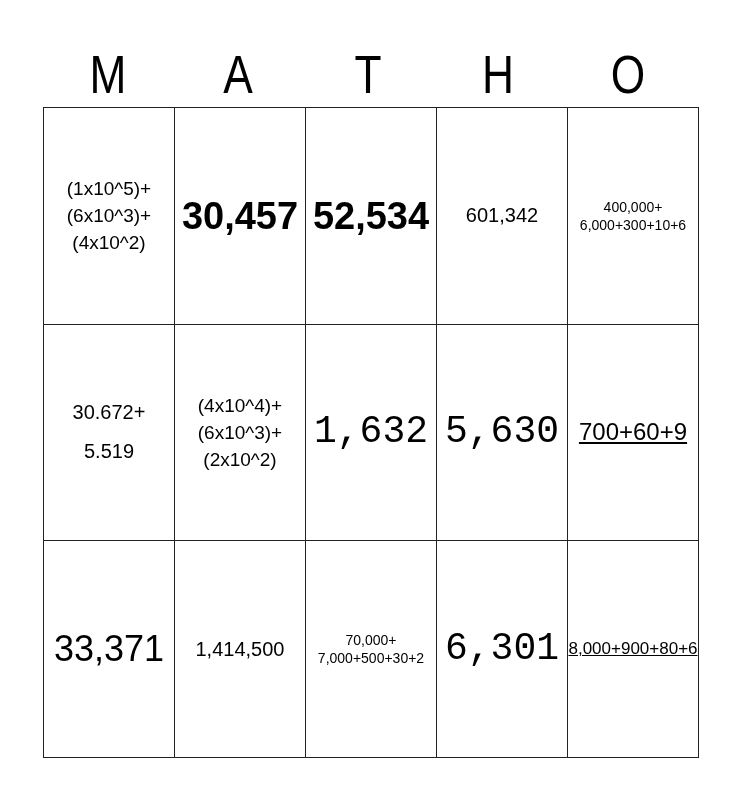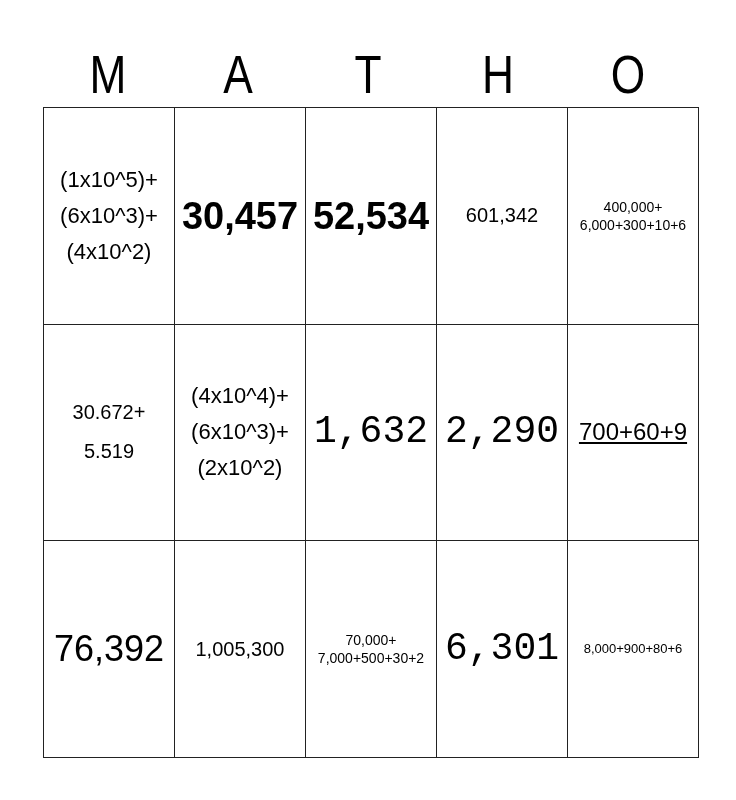--- a/index.html
+++ b/index.html
@@ -13,24 +13,24 @@
           border-collapse: collapse; table-layout: fixed; }
   .grid td { width: 130px; height: 130px; border: 1.5px solid #222; padding: 0;
              text-align: center; vertical-align: middle; overflow: hidden; }
   .cell-text { display: block; white-space: pre-line; }
   .s-xxl { font-size: 48px; line-height: 52px; }
   .s-xl  { font-size: 38px; line-height: 44px; font-family: Liberation Mono, monospace; }
   .s-l   { font-size: 38px; line-height: 42px; font-weight: bold; }
   .s-m   { font-size: 36px; line-height: 40px; }
   .s-ml  { font-size: 20px; line-height: 39px; }
   .s-sm  { font-size: 24px; line-height: 40px; text-decoration: underline; }
-  .s-s   { font-size: 22px; line-height: 36px; }
+  .s-s   { font-size: 19px; line-height: 27px; }
   .s-xs  { font-size: 20px; line-height: 22px; }
   .s-xxs { font-size: 14px; line-height: 18px; }
-  .s-tiny{ font-size: 13px; line-height: 18px; }
+  .s-tiny{ font-size: 17px; line-height: 18px; text-decoration: underline; }
 </style>
 </head>
 <body>
 
 <div class="header">
   <div class="letter">M</div>
   <div class="letter">A</div>
   <div class="letter">T</div>
   <div class="letter">H</div>
   <div class="letter">O</div>
@@ -65,32 +65,32 @@
         </td>
         <td>
           <span class="cell-text s-s">(4x10^4)+
 (6x10^3)+
 (2x10^2)</span>
         </td>
         <td>
           <span class="cell-text s-xl">1,632</span>
         </td>
         <td>
-          <span class="cell-text s-xl">2,290</span>
+          <span class="cell-text s-xl">5,630</span>
         </td>
         <td>
           <span class="cell-text s-sm">700+60+9</span>
         </td>
       </tr>
       <tr>
         <td>
-          <span class="cell-text s-m">76,392</span>
+          <span class="cell-text s-m">33,371</span>
         </td>
         <td>
-          <span class="cell-text s-xs">1,005,300</span>
+          <span class="cell-text s-xs">1,414,500</span>
         </td>
         <td>
           <span class="cell-text s-xxs">70,000+
 7,000+500+30+2</span>
         </td>
         <td>
           <span class="cell-text s-xl">6,301</span>
         </td>
         <td>
           <span class="cell-text s-tiny">8,000+900+80+6</span>

